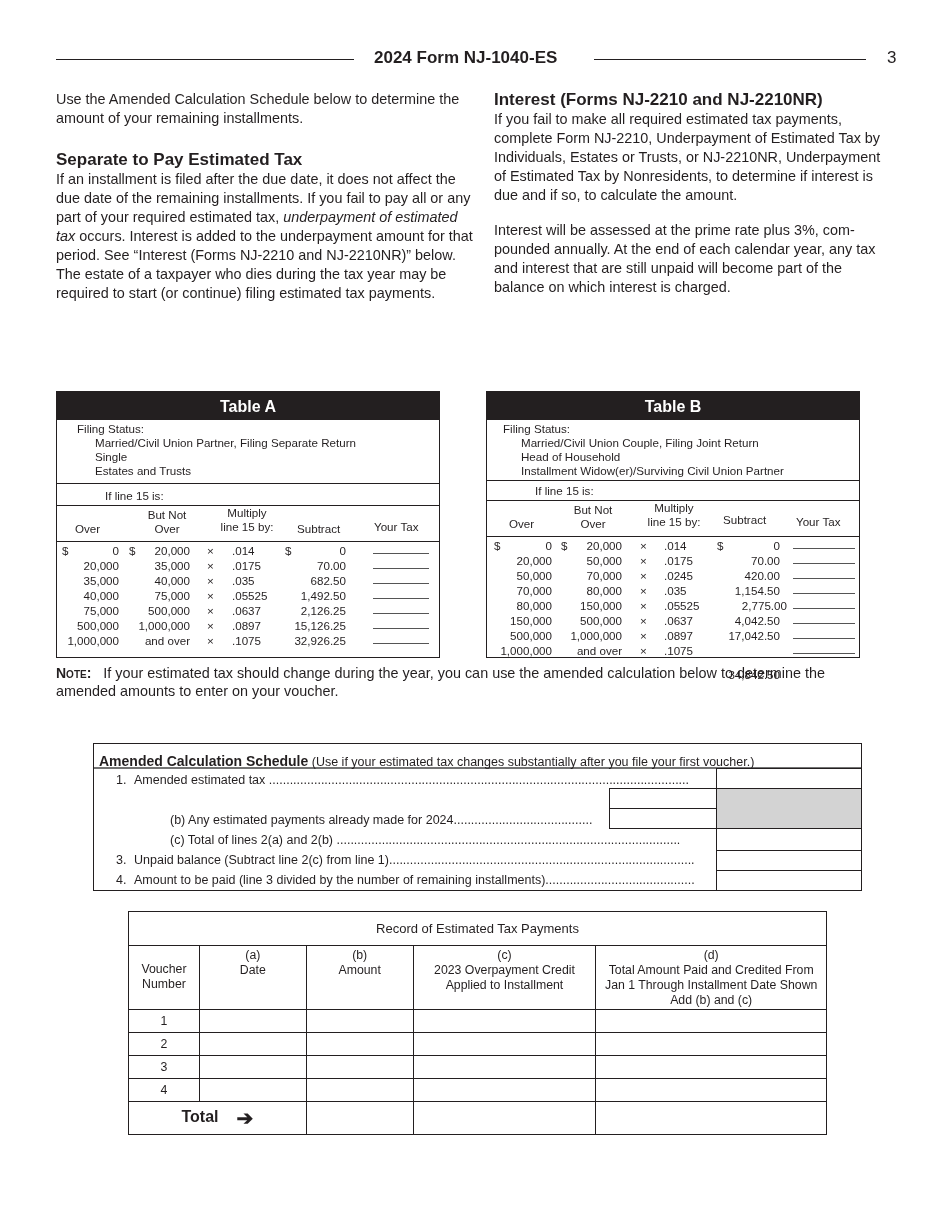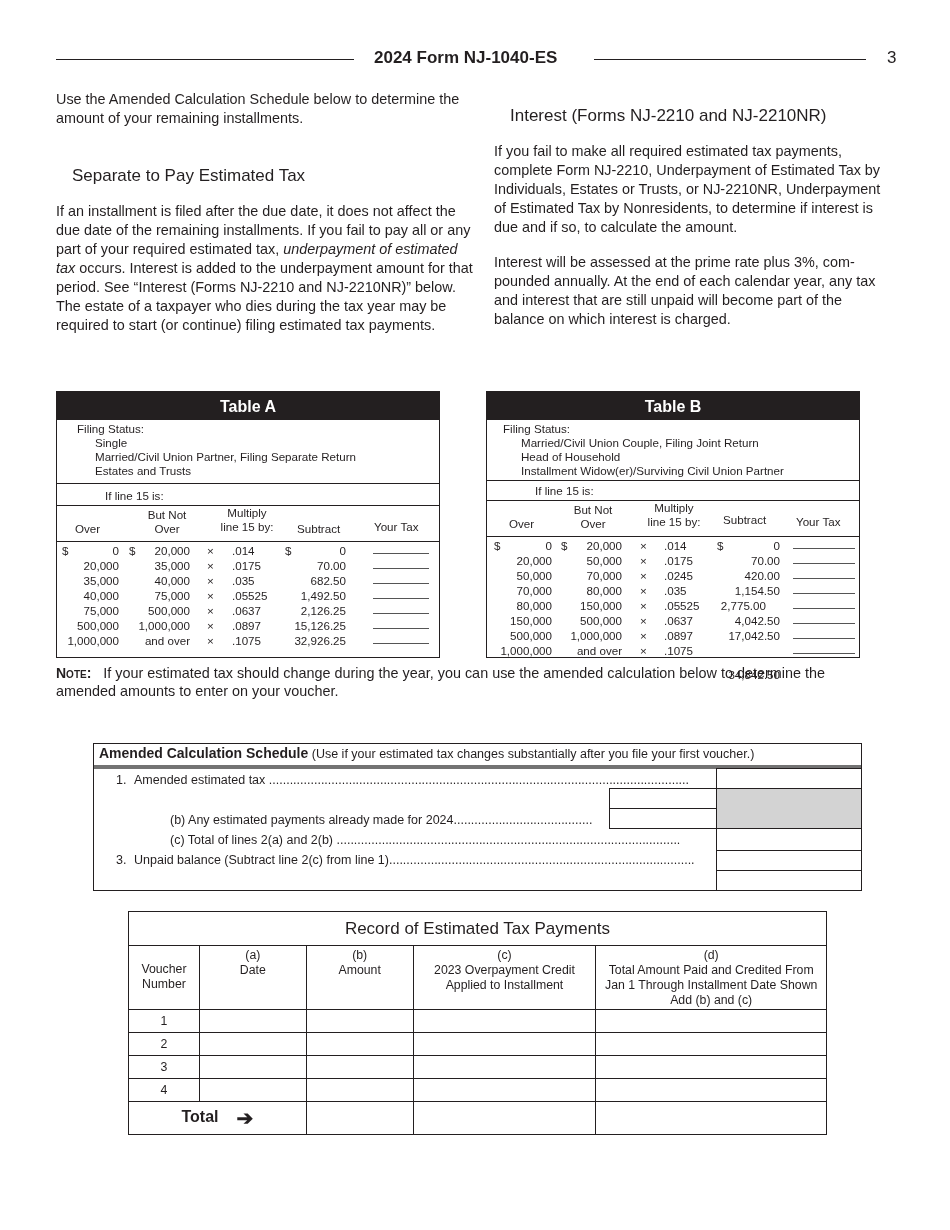--- a/index.html
+++ b/index.html
@@ -7,21 +7,21 @@
   body { position: relative; font-family: "Liberation Sans", sans-serif; color: #231f20; overflow: hidden; }
 
   .header { position: absolute; top: 47px; left: 56px; width: 842px; height: 24px; }
   .header .rule-left { position: absolute; left: 0; top: 12px; width: 298px; height: 1px; background: #231f20; }
   .header .rule-right { position: absolute; left: 538px; top: 12px; width: 272px; height: 1px; background: #231f20; }
   .header .title { position: absolute; left: 318px; top: 1px; font-size: 17px; font-weight: bold; }
   .header .pagenum { position: absolute; left: 831px; top: 1px; font-size: 17px; }
 
   .col { position: absolute; font-size: 14.4px; line-height: 19px; }
   .col p { margin: 0; }
-  .col h2 { font-size: 17px; font-weight: normal; line-height: 20px; margin: 16px; }
+  .col h2 { font-size: 17px; font-weight: bold; line-height: 20px; margin: 0; }
   .col-left { left: 56px; top: 90px; width: 420px; }
   .col-right { left: 494px; top: 90px; width: 400px; }
   .gap { height: 22px; }
   .gap-s { height: 16px; }
   i { font-style: italic; }
 
   
   .rtable { position: absolute; border: 1.5px solid #231f20; font-size: 11.6px; }
   .rtable .tbl-head { background: #231f20; color: #fff; font-weight: bold; font-size: 16px; text-align: center; height: 28px; line-height: 30px; }
   .rtable .status { border-bottom: 1px solid #231f20; padding: 2px 0 0 20px; line-height: 14px; }
@@ -35,31 +35,31 @@
   .rtable .row .blank { border-bottom: 1px solid #555; height: 11px; }
 
   .tableA { left: 56px; top: 391px; width: 384px; height: 267px; }
   .tableB { left: 486px; top: 391px; width: 374px; height: 267px; }
 
   .note { position: absolute; left: 56px; top: 664px; width: 810px; font-size: 14.4px; line-height: 18px; }
   .note .note-label { font-weight: bold; font-variant: small-caps; font-size: 14px; }
 
   
   .amended { position: absolute; left: 93px; top: 743px; width: 769px; height: 148px; border: 1px solid #231f20; font-size: 12.5px; }
-  .amended .am-head { height: 25px; line-height: 18px; padding-left: 5px; border-bottom: 4px solid #737373; }
+  .amended .am-head { height: 25px; line-height: 35px; padding-left: 5px; border-bottom: 2px solid #737373; }
   .amended .am-head b { font-size: 14px; }
   .amended .am-line { position: absolute; left: 22px; height: 20px; line-height: 20px; white-space: nowrap; }
   .amended .am-line .num { display: inline-block; width: 18px; }
   .amended .box { position: absolute; border: 1px solid #231f20; }
   .amended .gray { background: #d3d3d3; }
 
   
   .record { position: absolute; left: 128px; top: 911px; width: 699px; height: 224px; border: 1px solid #231f20; border-collapse: collapse; font-size: 12.3px; }
   .record td, .record th { border: 1px solid #231f20; text-align: center; vertical-align: top; font-weight: normal; }
-  .record .rec-title { font-size: 17px; height: 34px; line-height: 30px; vertical-align: middle; }
+  .record .rec-title { font-size: 13px; height: 34px; line-height: 30px; vertical-align: middle; }
   .record .hdr { height: 64px; line-height: 15px; padding-top: 2px; }
   .record .hdr.vn { padding-top: 16px; }
   .record .drow td { height: 23px; }
   .record .drow td.vnum { vertical-align: middle; }
   .record .trow td { height: 33px; }
   .record .total-cell { font-weight: bold; font-size: 16px; vertical-align: middle; text-align: center; }
   .record .arrow { display: inline-block; margin-left: 18px; font-size: 20px; vertical-align: middle; }
 </style>
 </head>
 <body>
@@ -82,22 +82,22 @@
   <h2>Interest (Forms NJ-2210 and NJ-2210NR)</h2>
   <p>If you fail to make all required estimated tax payments, complete Form NJ-2210, Underpayment of Estimated Tax by Individuals, Estates or Trusts, or NJ-2210NR, Under­payment of Estimated Tax by Nonresidents, to determine if interest is due and if so, to calculate the amount.</p>
   <div class="gap-s"></div>
   <p>Interest will be assessed at the prime rate plus 3%, com­pounded annually. At the end of each calendar year, any tax and interest that are still unpaid will become part of the balance on which interest is charged.</p>
 </div>
 
 <div class="rtable tableA">
   <div class="tbl-head">Table A</div>
   <div class="status" style="height:64px;">
     <div>Filing Status:</div>
+    <div class="ind">Married/Civil Union Partner, Filing Separate Return</div>
     <div class="ind">Single</div>
-    <div class="ind">Married/Civil Union Partner, Filing Separate Return</div>
     <div class="ind">Estates and Trusts</div>
   </div>
   <div class="ifline">If line 15 is:</div>
   <div class="colhdr">
     <span style="left:18px;top:16px;">Over</span>
     <span style="left:85px;top:2px;width:50px;">But Not</span>
     <span style="left:85px;top:16px;width:50px;">Over</span>
     <span style="left:155px;top:0px;width:70px;">Multiply</span>
     <span style="left:155px;top:14px;width:70px;">line 15 by:</span>
     <span style="left:240px;top:16px;">Subtract</span>
@@ -218,21 +218,21 @@
       <span style="left:153px;">×</span>
       <span style="left:177px;">.035</span>
       <span style="right:79px;">1,154.50</span>
       <span class="blank" style="left:306px;width:62px;"></span>
     </div>
     <div class="row">
       <span style="right:307px;">80,000</span>
       <span style="right:237px;">150,000</span>
       <span style="left:153px;">×</span>
       <span style="left:177px;">.05525</span>
-      <span style="right:93px;">2,775.00</span>
+      <span style="right:72px;">2,775.00</span>
       <span class="blank" style="left:306px;width:62px;"></span>
     </div>
     <div class="row">
       <span style="right:307px;">150,000</span>
       <span style="right:237px;">500,000</span>
       <span style="left:153px;">×</span>
       <span style="left:177px;">.0637</span>
       <span style="right:79px;">4,042.50</span>
       <span class="blank" style="left:306px;width:62px;"></span>
     </div>
@@ -262,20 +262,21 @@
 
 <div class="amended">
   <div class="am-head">
     <b>Amended Calculation Schedule</b>
     <span>(Use if your estimated tax changes substantially after you file your first voucher.)</span>
   </div>
   <div class="am-line" style="top:26px;"><span class="num">1.</span><span>Amended estimated tax .........................................................................................................................</span></div>
   <div class="am-line" style="top:66px;left:76px;"><span>(b)   Any estimated payments already made for 2024........................................</span></div>
   <div class="am-line" style="top:86px;left:76px;"><span>(c)   Total of lines 2(a) and 2(b) ...................................................................................................</span></div>
   <div class="am-line" style="top:106px;"><span class="num">3.</span><span>Unpaid balance (Subtract line 2(c) from line 1)........................................................................................</span></div>
+  <div class="am-line" style="top:126px;"><span class="num">4.</span><span>Amount to be paid (line 3 divided by the number of remaining installments)...........................................</span></div>
 
   <div class="box" style="left:622px;top:24px;width:146px;height:21px;"></div>
   <div class="box" style="left:515px;top:44px;width:108px;height:21px;"></div>
   <div class="box" style="left:515px;top:64px;width:108px;height:21px;"></div>
   <div class="box gray" style="left:622px;top:44px;width:146px;height:41px;"></div>
   <div class="box" style="left:622px;top:84px;width:146px;height:23px;border-top:none;border-bottom:none;"></div>
   <div class="box" style="left:622px;top:106px;width:146px;height:21px;"></div>
   <div class="box" style="left:622px;top:126px;width:146px;height:21px;"></div>
 </div>
 

